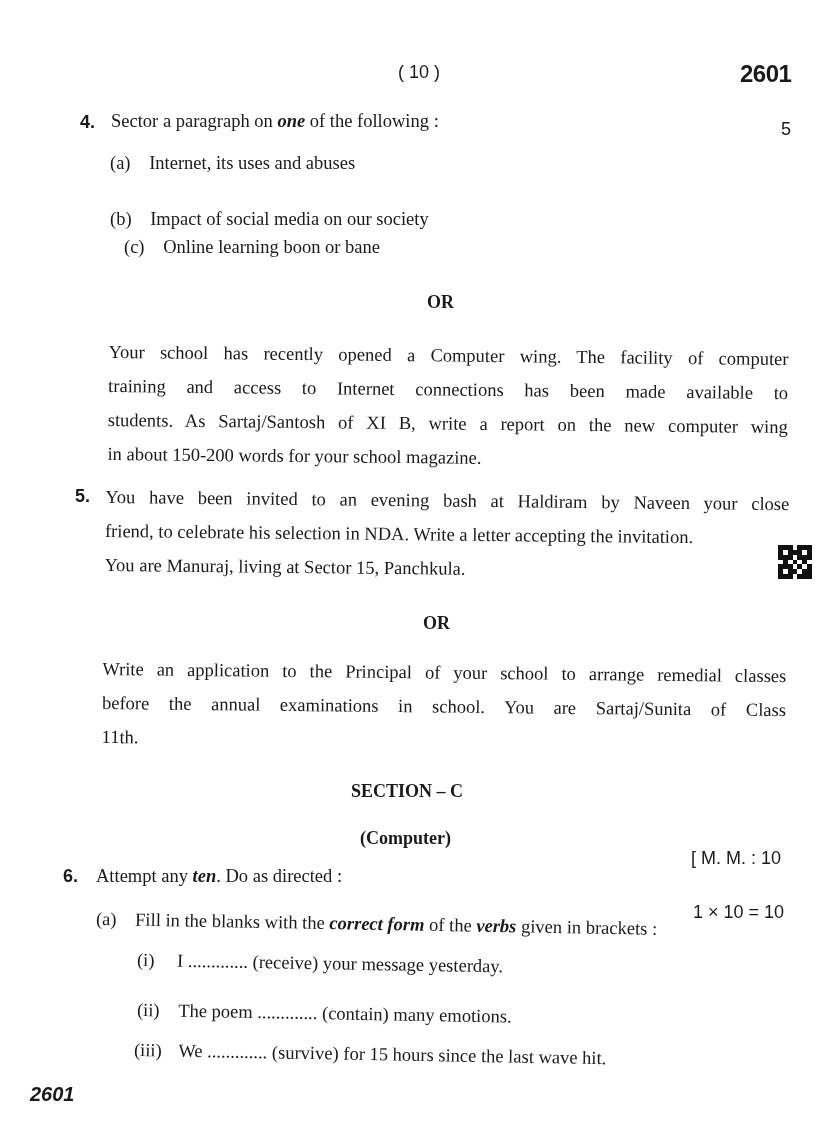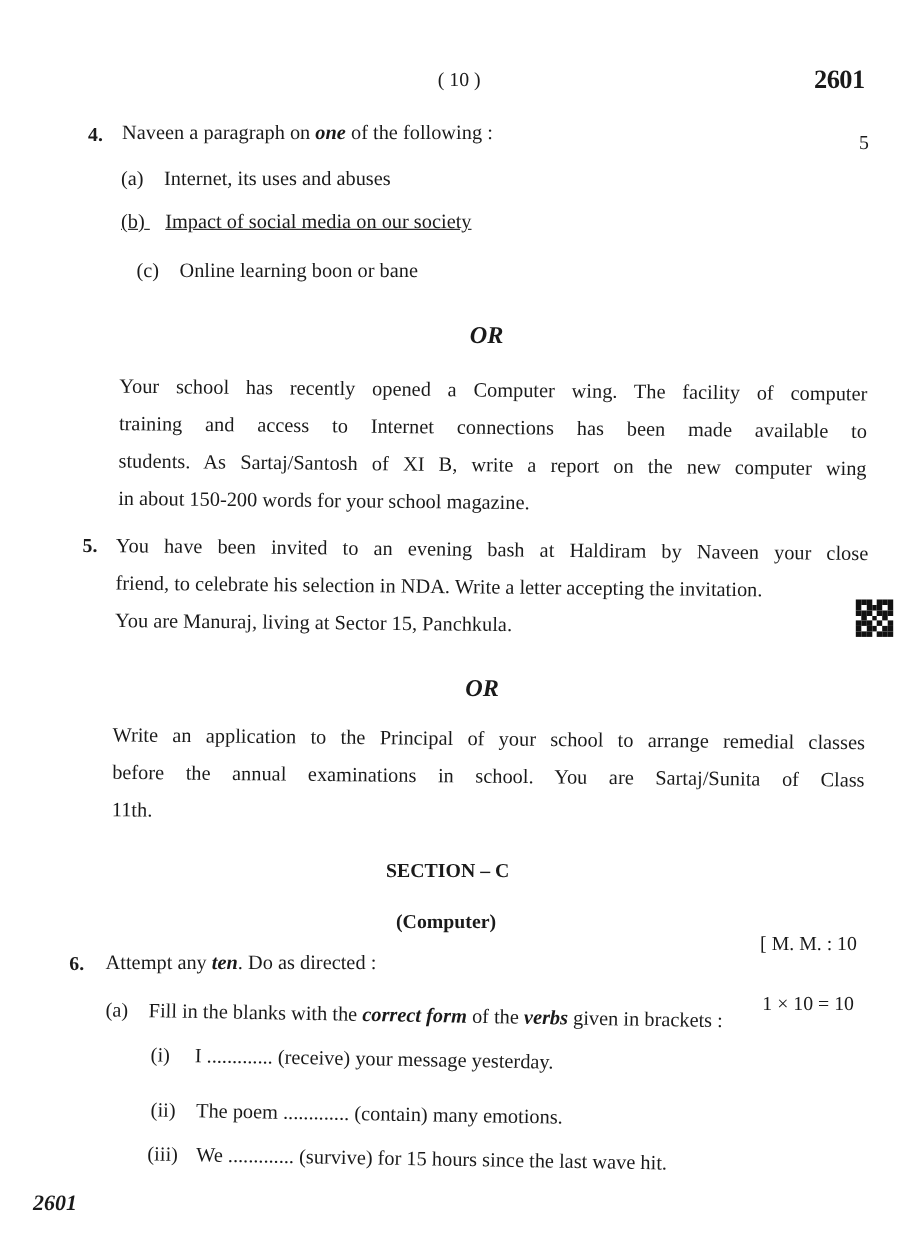--- a/index.html
+++ b/index.html
@@ -2,28 +2,28 @@
 <html><head>
   <meta charset="utf-8">
   <style>
     html, body { margin: 0; padding: 0; }
     body {
       width: 827px; height: 1127px; background: #ffffff; color: #1a1a1a;
       font-family: "Liberation Serif", "DejaVu Serif", serif;
       position: relative; overflow: hidden;
     }
     .abs { position: absolute; white-space: nowrap; }
-    .sans { font-family: Liberation Serif, serif; }
+    .sans { font-family: Liberation Sans, sans-serif; }
     .page-num { left: 398px; top: 62px; font-size: 18px; }
     .paper-code-top { left: 740px; top: 60px; font-size: 24px; font-weight: bold; letter-spacing: -0.5px; }
     .paper-code-bottom { left: 30px; top: 1083px; font-size: 20px; font-weight: bold; font-style: italic; }
     .qnum { font-weight: bold; font-size: 18px; }
     .txt { font-size: 18.5px; }
     .marks { font-size: 18px; }
-    .or { font-weight: bold; font-size: 22px; font-style: italic; }
+    .or { font-weight: bold; font-size: 18px; }
     .para { font-size: 18.5px; line-height: 34px; text-align: justify; text-align-last: left; white-space: normal; }
     .para .line { display: block; text-align: justify; text-align-last: justify; }
     .para .line.last { text-align-last: left; }
     .section-head { font-weight: bold; font-size: 18px; }
     .qr {
       width: 34px; height: 34px; display: grid;
       grid-template-columns: repeat(7, 1fr); grid-template-rows: repeat(7, 1fr);
     }
     .qr span { background: #111; }
     .qr span.w { background: transparent; }
@@ -33,29 +33,29 @@
   </style>
 </head>
 <body>
 
 <div class="abs page-num sans">( 10 )</div>
 <div class="abs paper-code-top sans">2601</div>
 
 <div>
   <div class="abs qnum sans" style="left:80px; top:112px;">4.</div>
   <div class="abs txt" style="left:111px; top:111px;">
-    <span>Naveen a paragraph on </span><em class="bi">one</em><span> of the following :</span>
+    <span>Sector a paragraph on </span><em class="bi">one</em><span> of the following :</span>
   </div>
   <div class="abs marks sans" style="left:781px; top:119px;">5</div>
 
   <div class="abs txt" style="left:110px; top:153px;">
     <span>(a)</span>
     <span style="margin-left:14px">Internet, its uses and abuses</span>
   </div>
-  <div class="abs txt" style="left:110px; top:192px;text-decoration:underline;">
+  <div class="abs txt" style="left:110px; top:209px;">
     <span>(b)</span>
     <span style="margin-left:14px">Impact of social media on our society</span>
   </div>
   <div class="abs txt" style="left:124px; top:237px;text-align:right;">
     <span>(c)</span>
     <span style="margin-left:14px">Online learning boon or bane</span>
   </div>
 
   <div class="abs or" style="left:427px; top:292px;">OR</div>
 

